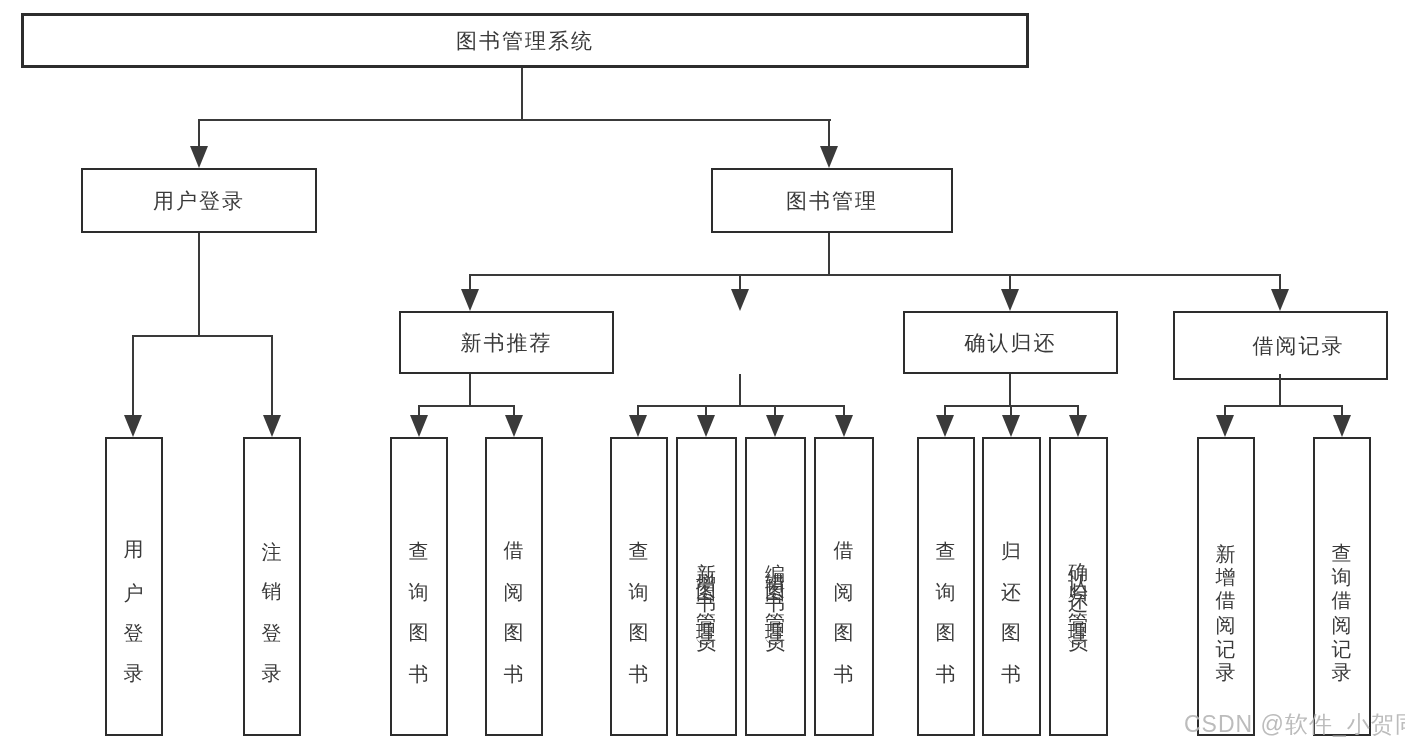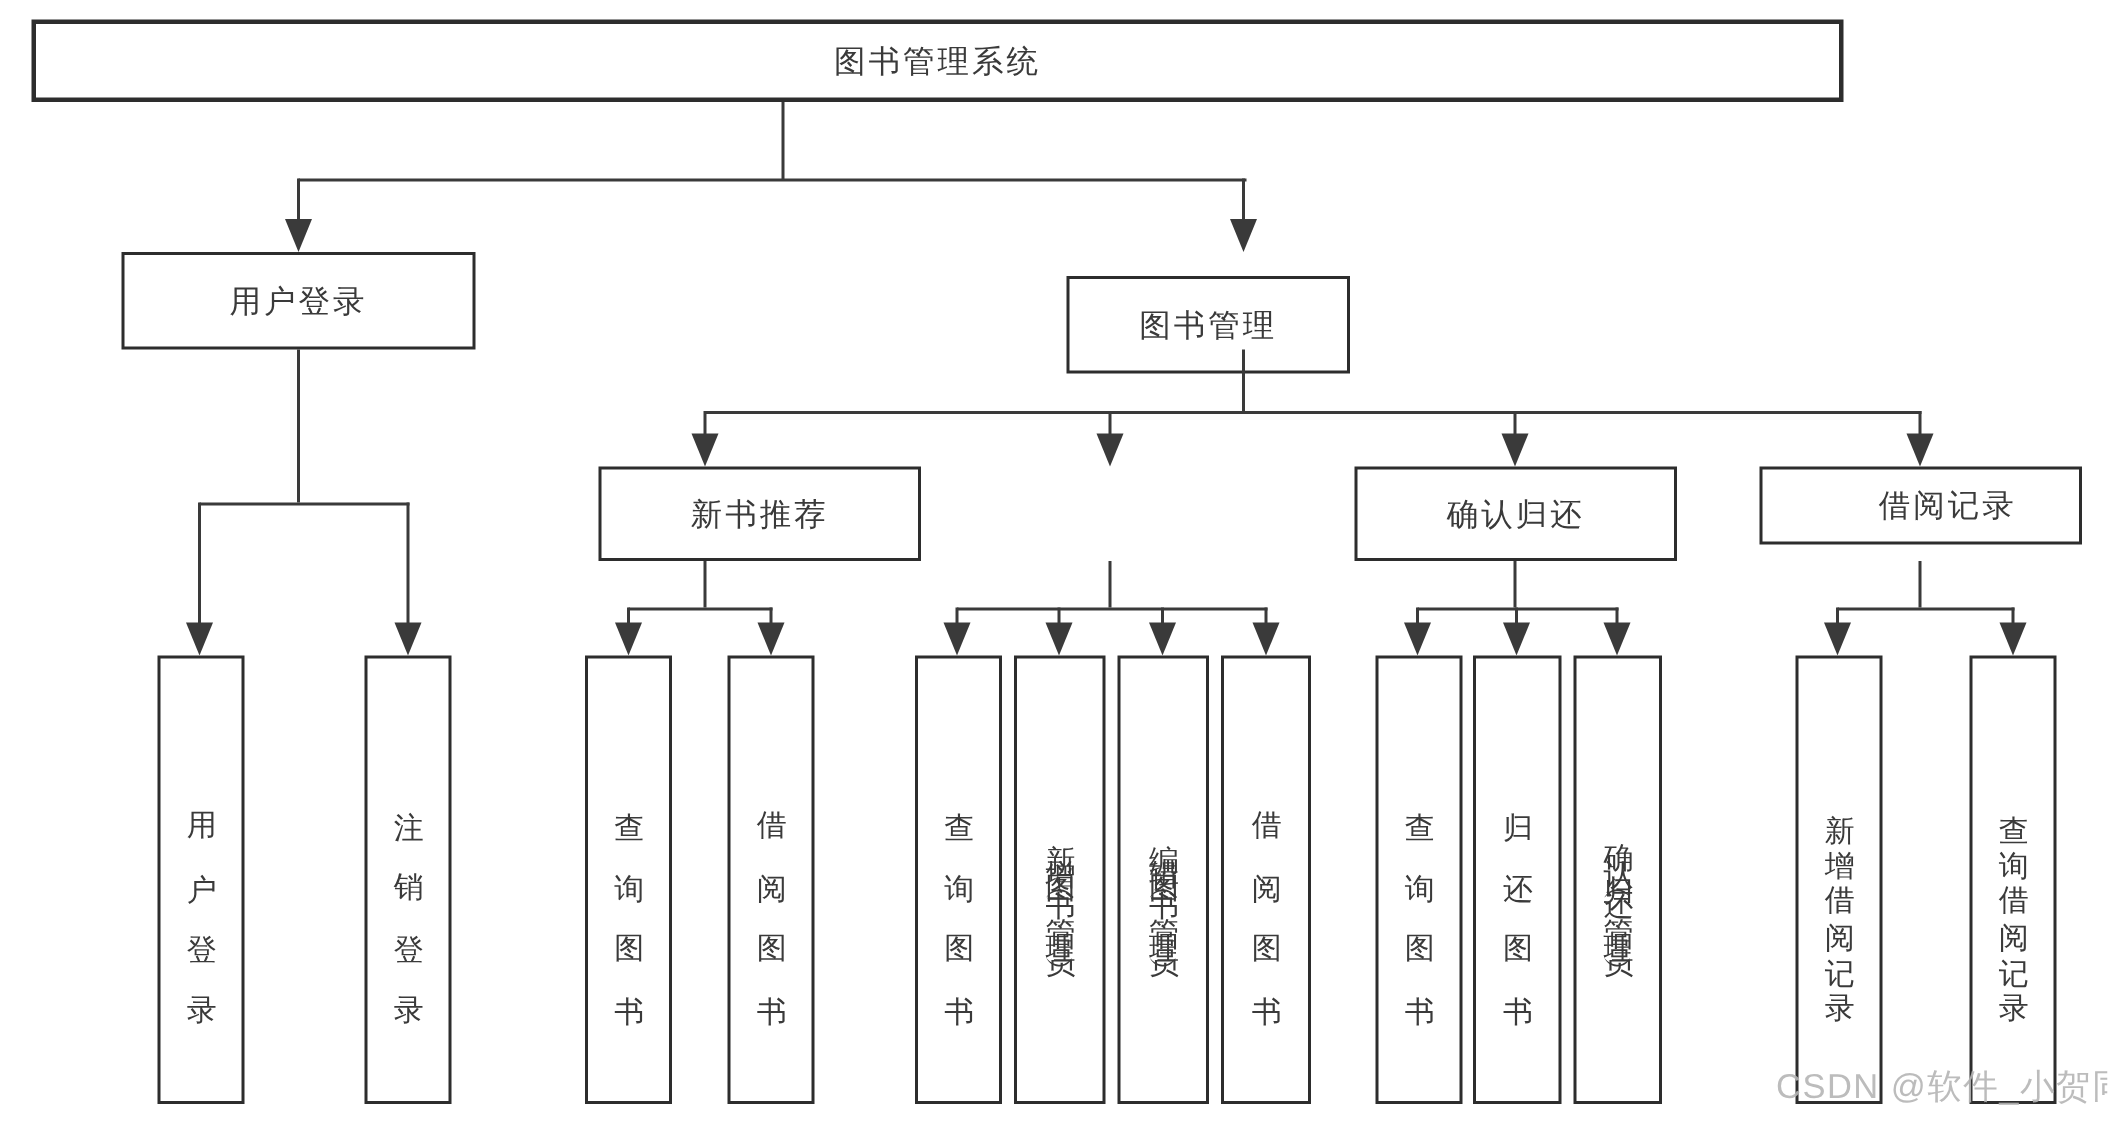--- a/index.html
+++ b/index.html
@@ -36,42 +36,42 @@
     position:absolute; left:1184px; top:709px;
     font-size:23px; color:#b5b5b5; letter-spacing:1px;
     opacity:0.9; white-space:nowrap; z-index:5;
   }
 </style>
 </head>
 <body>
 
 <div id="canvas">
 
-  <div class="box root-box" style="left:21px; top:13px; width:1208px; height:55px;">
+  <div class="box root-box" style="left:21px; top:13px; width:1008px; height:55px;">
     <span>图书管理系统</span>
   </div>
 
   <div class="box" style="left:81px; top:168px; width:236px; height:65px;">
     <span>用户登录</span>
   </div>
 
-  <div class="box" style="left:711px; top:184px; width:189px; height:65px;">
+  <div class="box" style="left:711px; top:168px; width:242px; height:65px;">
     <span>图书管理</span>
   </div>
 
   <div class="box" style="left:363px; top:311px; width:215px; height:63px;margin-left:36px;">
     <span>新书推荐</span>
   </div>
 
 
   <div class="box" style="left:903px; top:311px; width:215px; height:63px;">
     <span>确认归还</span>
   </div>
 
-  <div class="box" style="left:1173px; top:311px; width:215px; height:52px;padding-left:36px;">
+  <div class="box" style="left:1173px; top:311px; width:215px; height:69px;padding-left:36px;">
     <span>借阅记录</span>
   </div>
 
   <div class="box leaf" style="left:105px; top:437px; width:58px; height:299px;">
     <span class="vtext sp-4">用户登录</span>
   </div>
   <div class="box leaf" style="left:243px; top:437px; width:58px; height:299px;">
     <span class="vtext sp-4">注销登录</span>
   </div>
 

